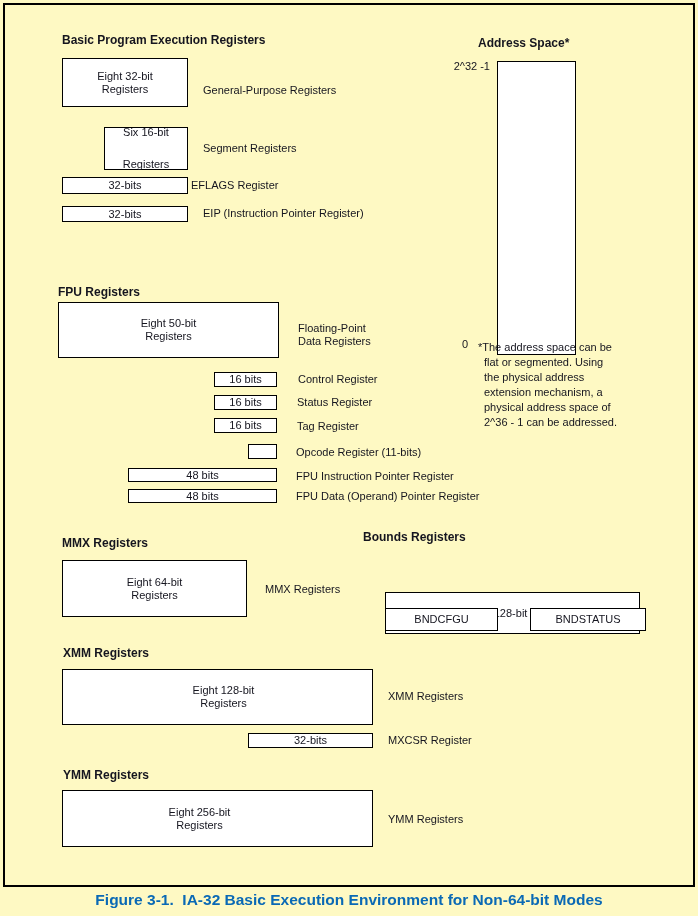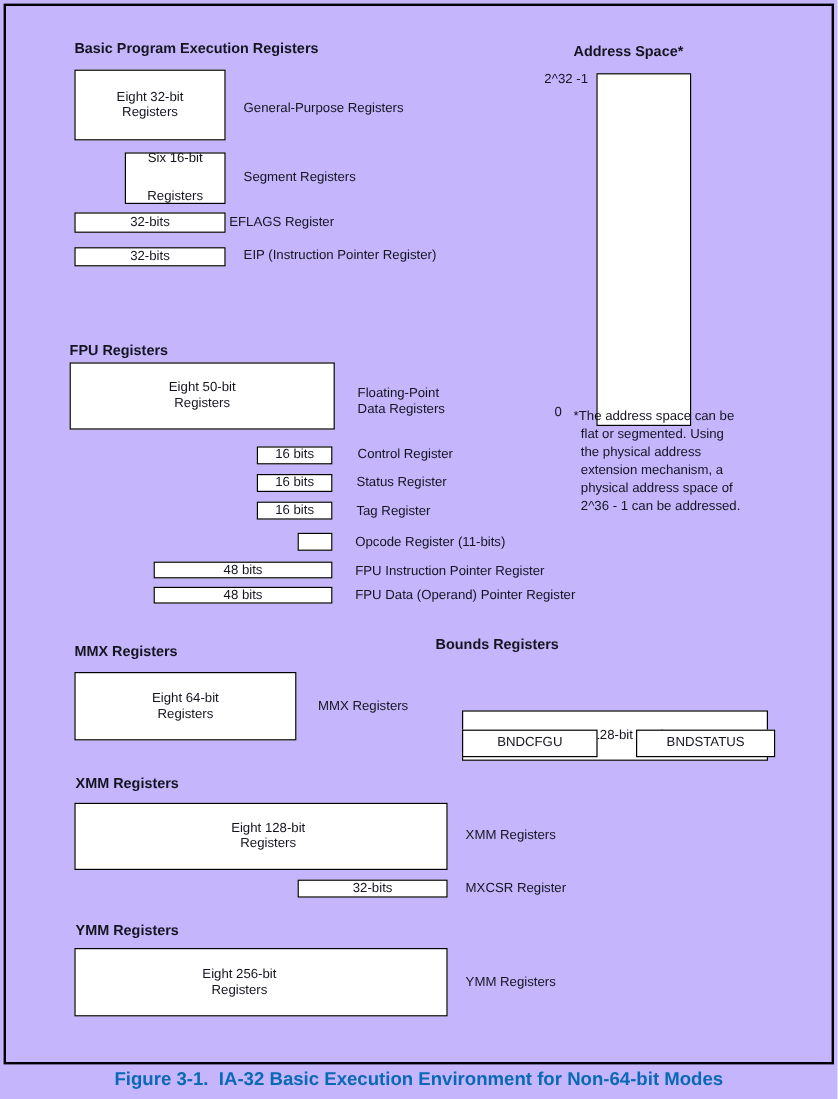--- a/index.html
+++ b/index.html
@@ -4,21 +4,21 @@
 <style>
   html, body {
     margin: 0;
     padding: 0;
     background: #ffffff;
   }
   #stage {
     position: relative;
     width: 698px;
     height: 916px;
-    background: #c4b5fd;
+    background: #fef9c3;
     font-family: "Liberation Sans", sans-serif;
     color: #15151f;
     overflow: hidden;
   }
   .frame {
     position: absolute;
     left: 3px; top: 3px;
     width: 692px; height: 884px;
     border: 2px solid #000000;
     box-sizing: border-box;
@@ -74,21 +74,21 @@
 </style>
 </head>
 <body>
 
 <div id="stage">
 
   <div class="frame"></div>
 
   <div class="heading" style="left:62px; top:33px;">Basic Program Execution Registers</div>
 
-  <div class="box" style="left:62px; top:58px; width:126px; height:59px;">
+  <div class="box" style="left:62px; top:58px; width:126px; height:49px;">
     <span class="line">Eight 32-bit</span>
     <span class="line">Registers</span>
   </div>
   <div class="label" style="left:203px; top:84px;">General-Purpose Registers</div>
 
   <div class="box" style="left:104px; top:127px; width:84px; height:43px;gap:19px;">
     <span class="line">Six 16-bit</span>
     <span class="line">Registers</span>
   </div>
   <div class="label" style="left:203px; top:142px;">Segment Registers</div>

